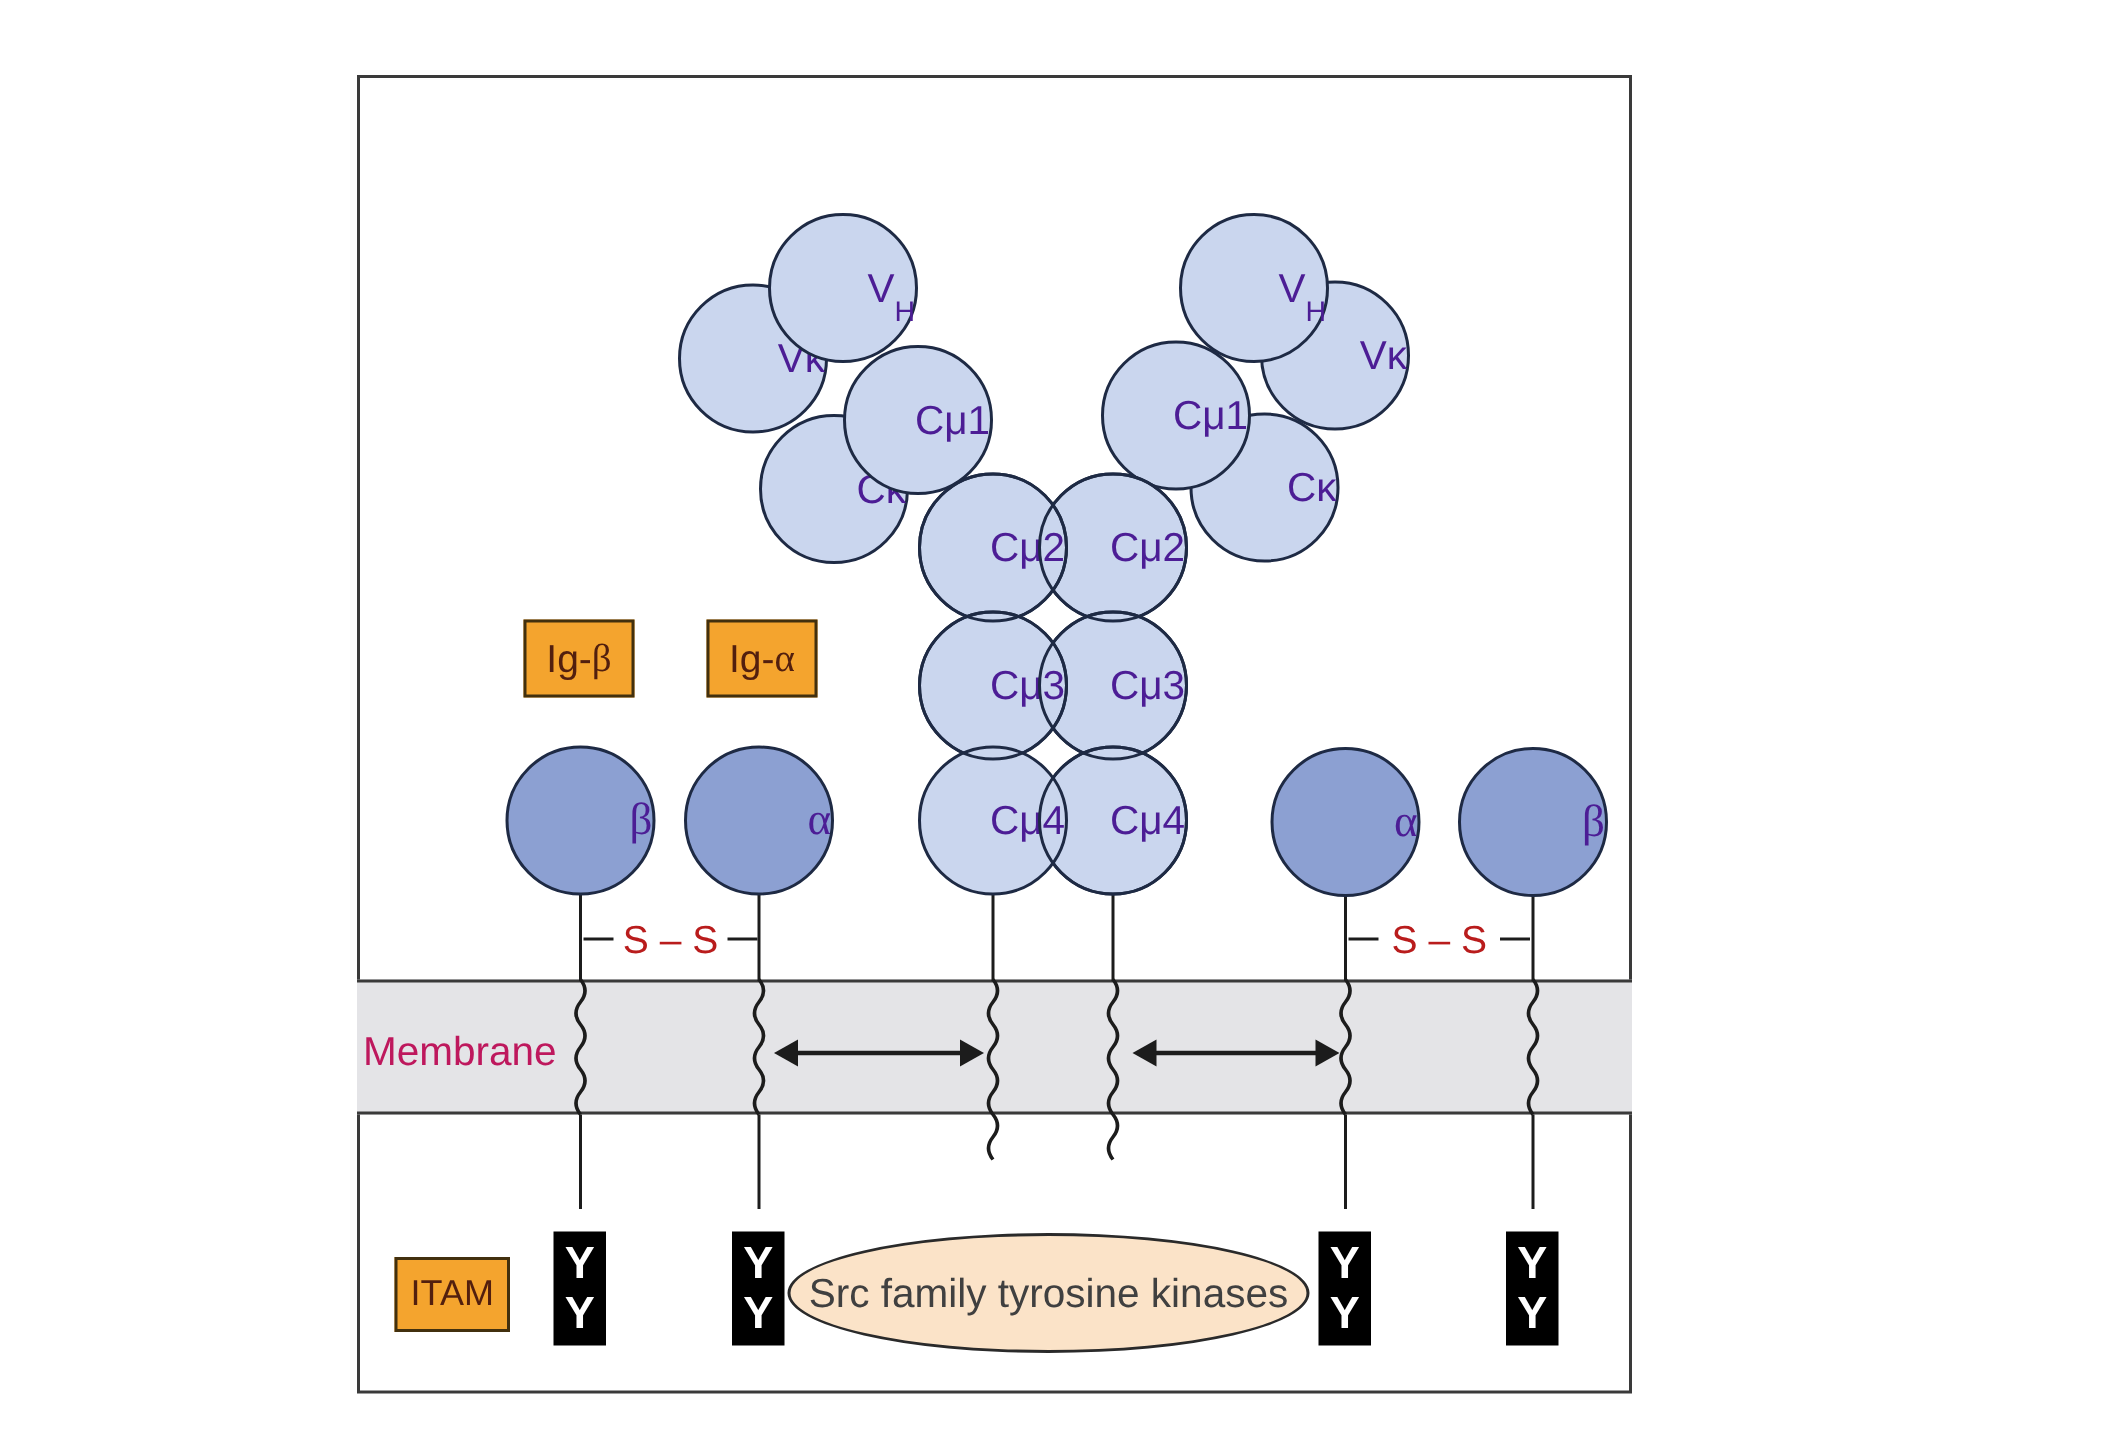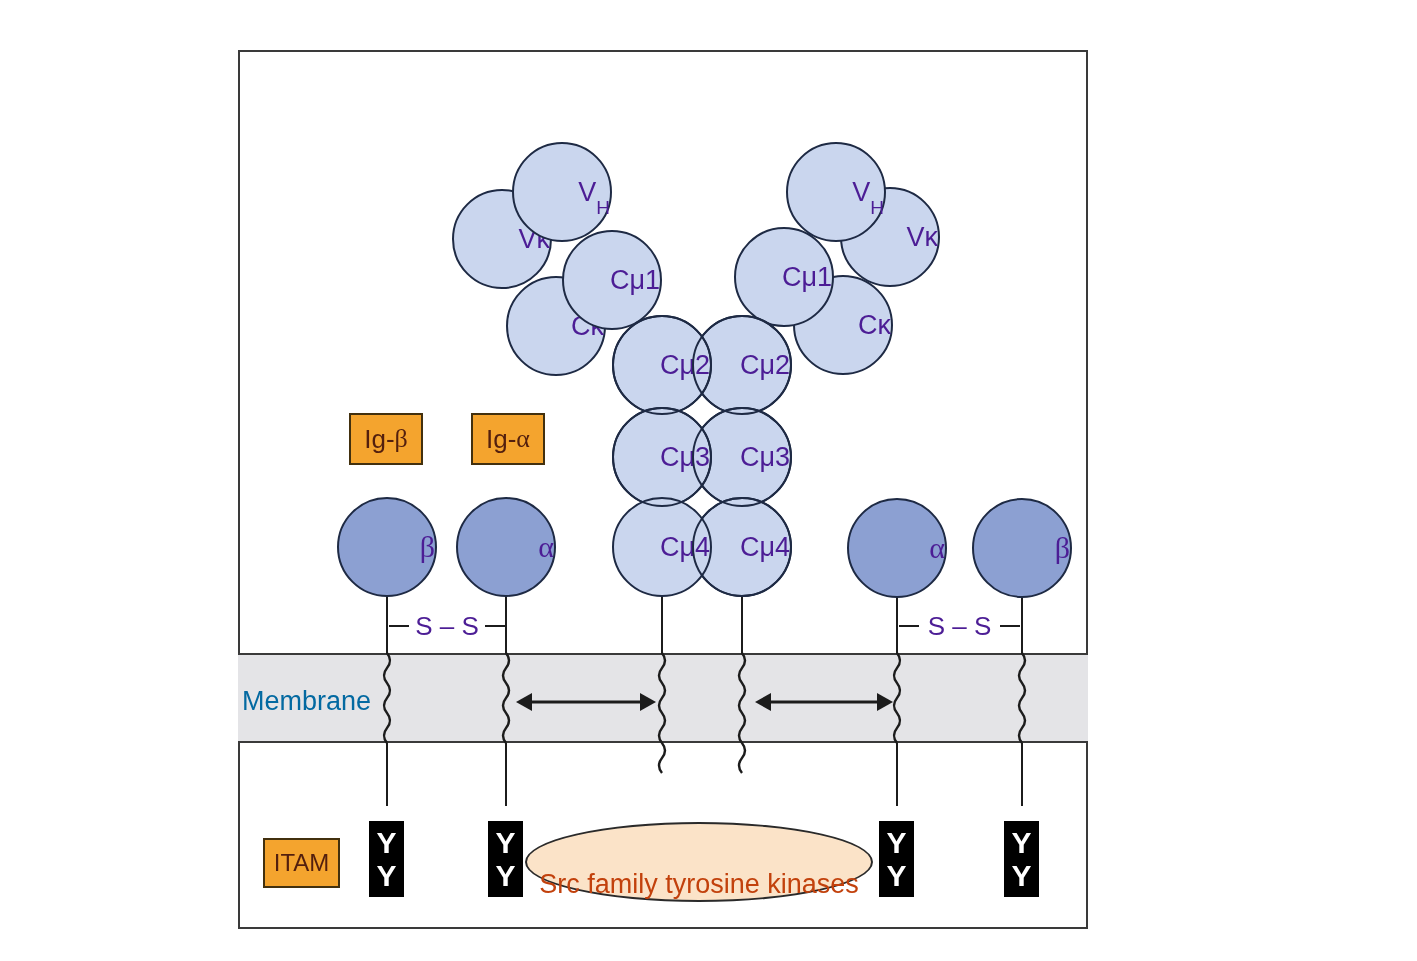--- a/index.html
+++ b/index.html
@@ -38,39 +38,39 @@
     background:var(--accent-orange,#f4a42e);border:2px solid #42300e;
     color:var(--label-text,#521f0e);
     display:flex;align-items:center;justify-content:center;
   }
   .tag .greek{font-family:"Liberation Serif", serif;}
   .title-tag{left:580px;top:61px;width:230px;height:56px;font-size:29px;}
   .igb-tag{left:349px;top:413px;width:74px;height:52px;font-size:26px;}
   .iga-tag{left:471px;top:413px;width:74px;height:52px;font-size:26px;}
   .itam-tag{left:263px;top:838px;width:77px;height:50px;font-size:24px;}
   .membrane-label{
-    position:absolute;left:242px;top:686px;font-size:27px;color:#0369a1;
+    position:absolute;left:242px;top:686px;font-size:27px;color:#be185d;
   }
   .ss{
-    position:absolute;top:611px;font-size:26px;color:#4c1d95;text-align:center;
+    position:absolute;top:611px;font-size:26px;color:#b91c1c;text-align:center;
     white-space:nowrap;
   }
   .ss-left{left:409px;width:76px;}
   .ss-right{left:919px;width:81px;}
   .yy{
     position:absolute;width:35px;height:76px;background:var(--itam-black,#000);
     color:#fff;display:flex;flex-direction:column;align-items:center;
     justify-content:center;gap:3px;font-weight:bold;font-size:30px;line-height:30px;
   }
   .kinase{
     position:absolute;left:525px;top:822px;width:348px;height:80px;
     box-sizing:border-box;border-radius:50%;
     background:var(--kinase-peach,#fbe3c8);border:2px solid #2a2a2a;
-    display:flex;align-items:flex-end;justify-content:center;
-    font-size:27px;color:#c2410c;white-space:nowrap;
+    display:flex;align-items:center;justify-content:center;
+    font-size:27px;color:#404040;white-space:nowrap;
   }
 </style>
 </head>
 <body>
 
 <div class="stage">
 
   <div class="frame"></div>
 
   <div class="membrane"></div>

